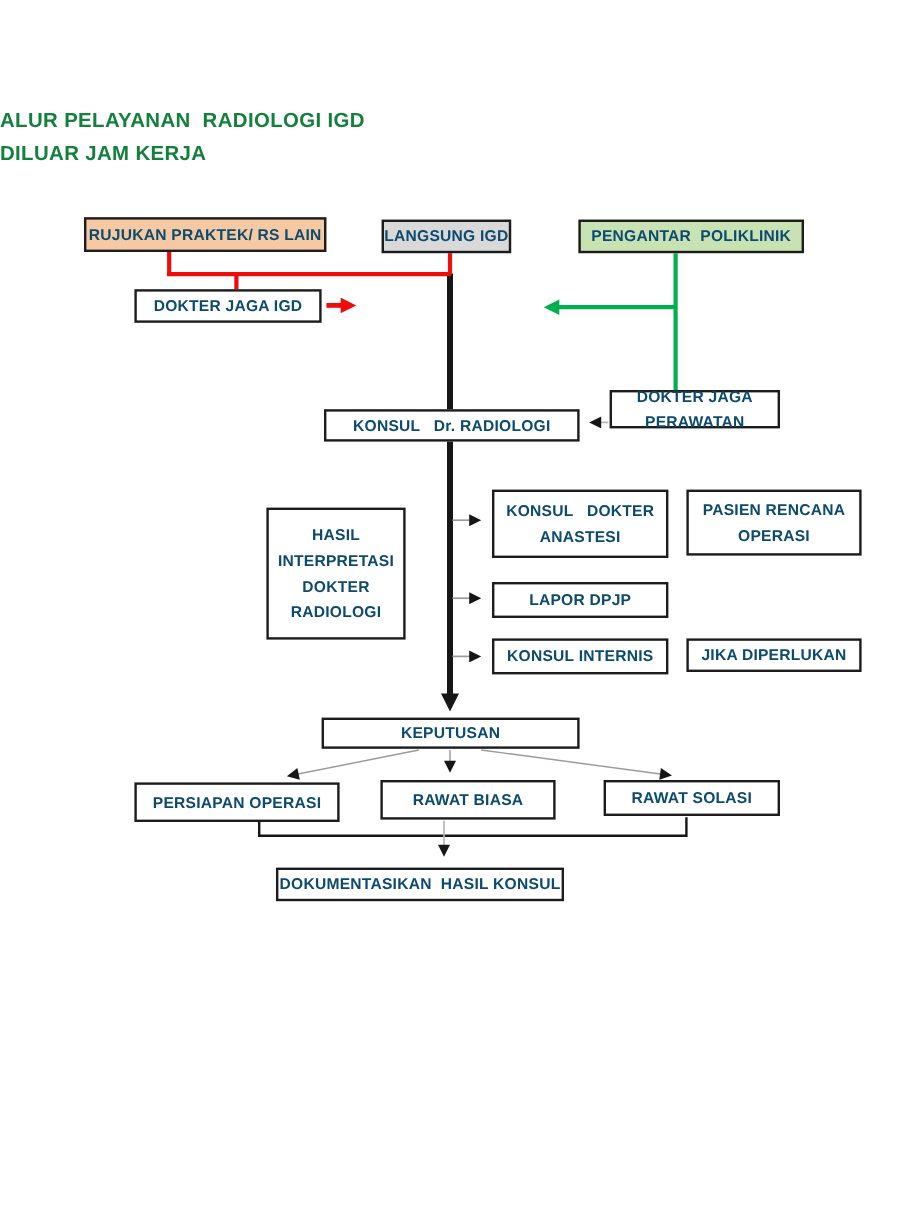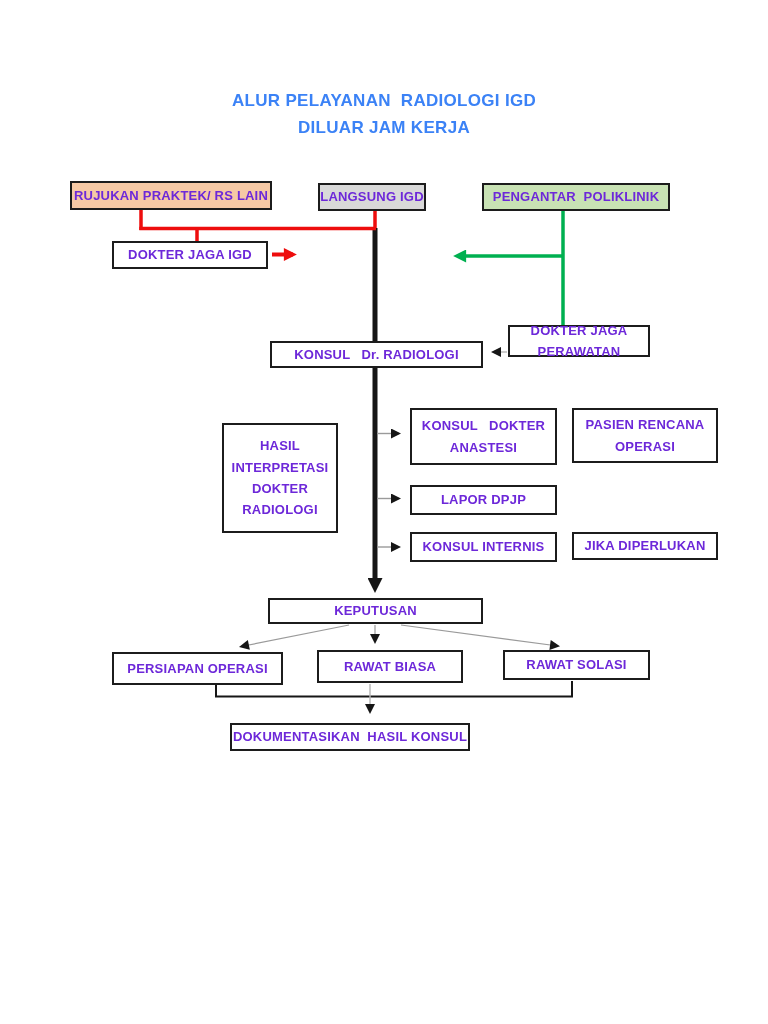--- a/index.html
+++ b/index.html
@@ -1,32 +1,32 @@
 <!DOCTYPE html>
 <html><head>
 <meta charset="utf-8">
 <style>
   html,body { margin:0; padding:0; background:#ffffff; }
   .page {
     position:relative; width:768px; height:1024px; background:#ffffff;
     font-family:"Liberation Sans", sans-serif; overflow:hidden;
   }
   .title {
-    position:absolute; left:0; top:87px; width:768px; text-align:center;
-    font-weight:bold; font-size:17px; line-height:27px; color:#3b82f6;
+    position:absolute; left:0; top:87px; width:768px; text-align:left;
+    font-weight:bold; font-size:17px; line-height:27px; color:#15803d;
     letter-spacing:0.3px; z-index:3; white-space:pre-wrap;
   }
   .connectors { position:absolute; left:0; top:0; z-index:1; }
   .node {
     position:absolute; box-sizing:border-box; border:2px solid #1c1c1c;
     background:#ffffff; display:flex; align-items:center; justify-content:center;
     z-index:2;
   }
   .node .label {
-    font-weight:bold; font-size:13px; color:#6d28d9; text-align:center;
+    font-weight:bold; font-size:13px; color:#0c4a6e; text-align:center;
     white-space:pre-wrap; line-height:1.65; letter-spacing:0.2px;
   }
 </style>
 </head>
 <body>
 
 <div class="page">
 
   <div class="title">ALUR PELAYANAN  RADIOLOGI IGD
 DILUAR JAM KERJA</div>

